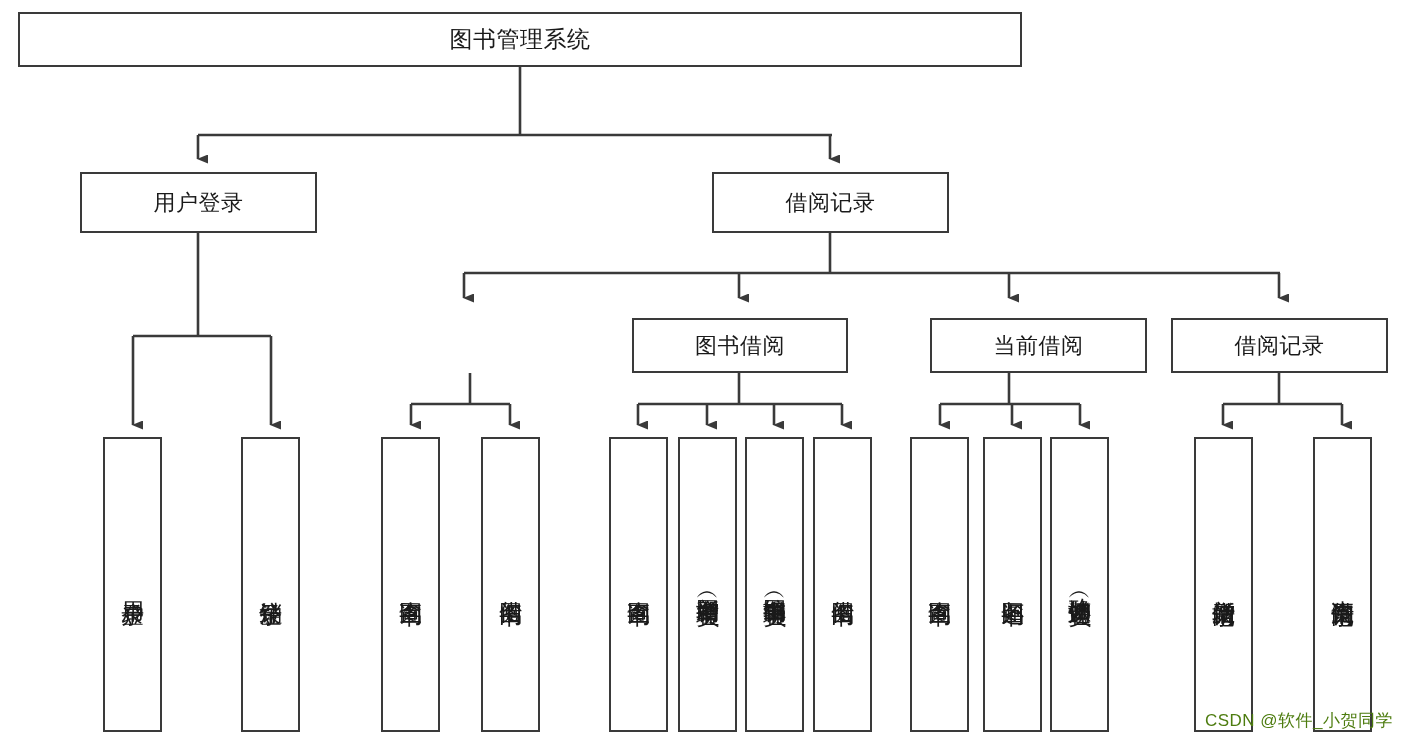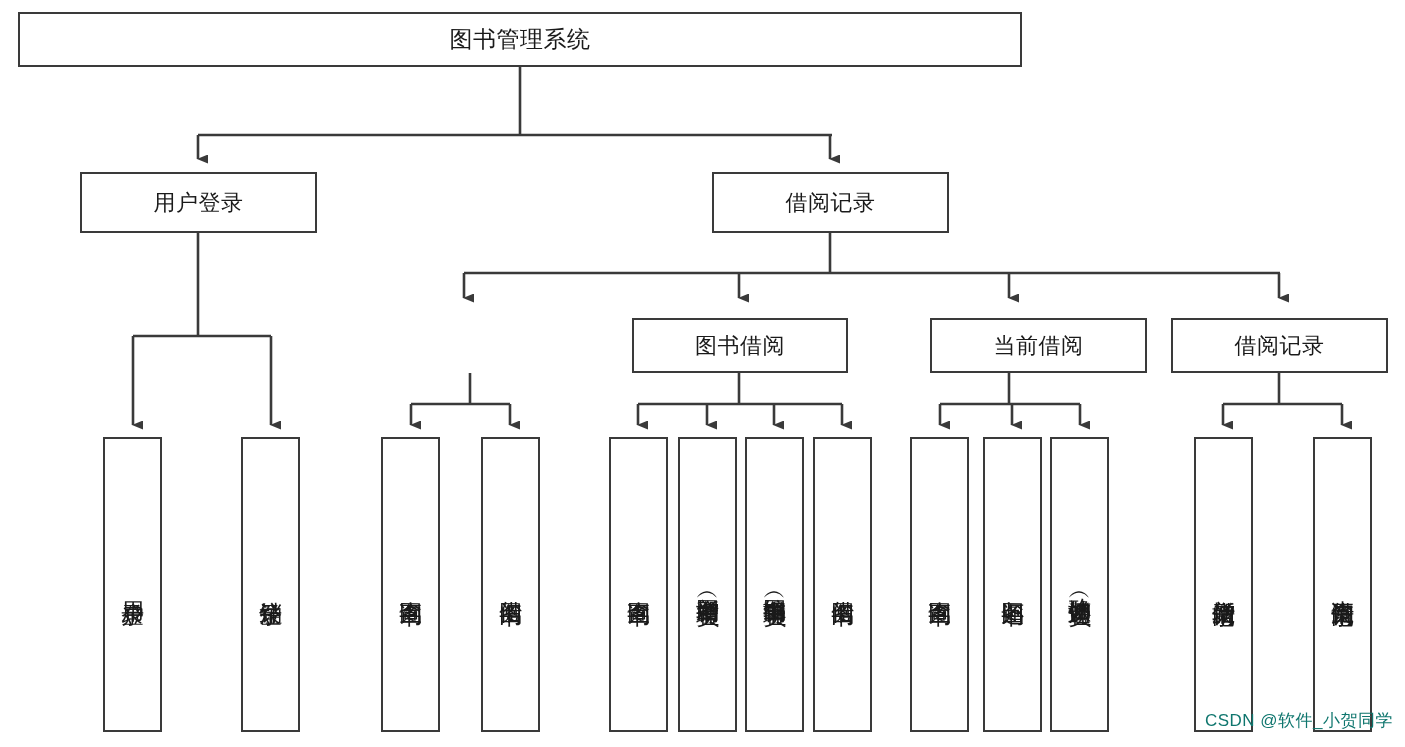--- a/index.html
+++ b/index.html
@@ -64,21 +64,21 @@
     height: 100%;
     display: flex;
     align-items: center;
     justify-content: center;
   }
   .watermark {
     position: absolute;
     right: 12px;
     bottom: 6px;
     font-size: 17px;
-    color: #0f766e;
+    color: #4d7c0f;
     letter-spacing: 0.5px;
     white-space: nowrap;
     pointer-events: none;
   }
 </style>
 </head>
 <body>
 
 <div id="diagram-root">
 

